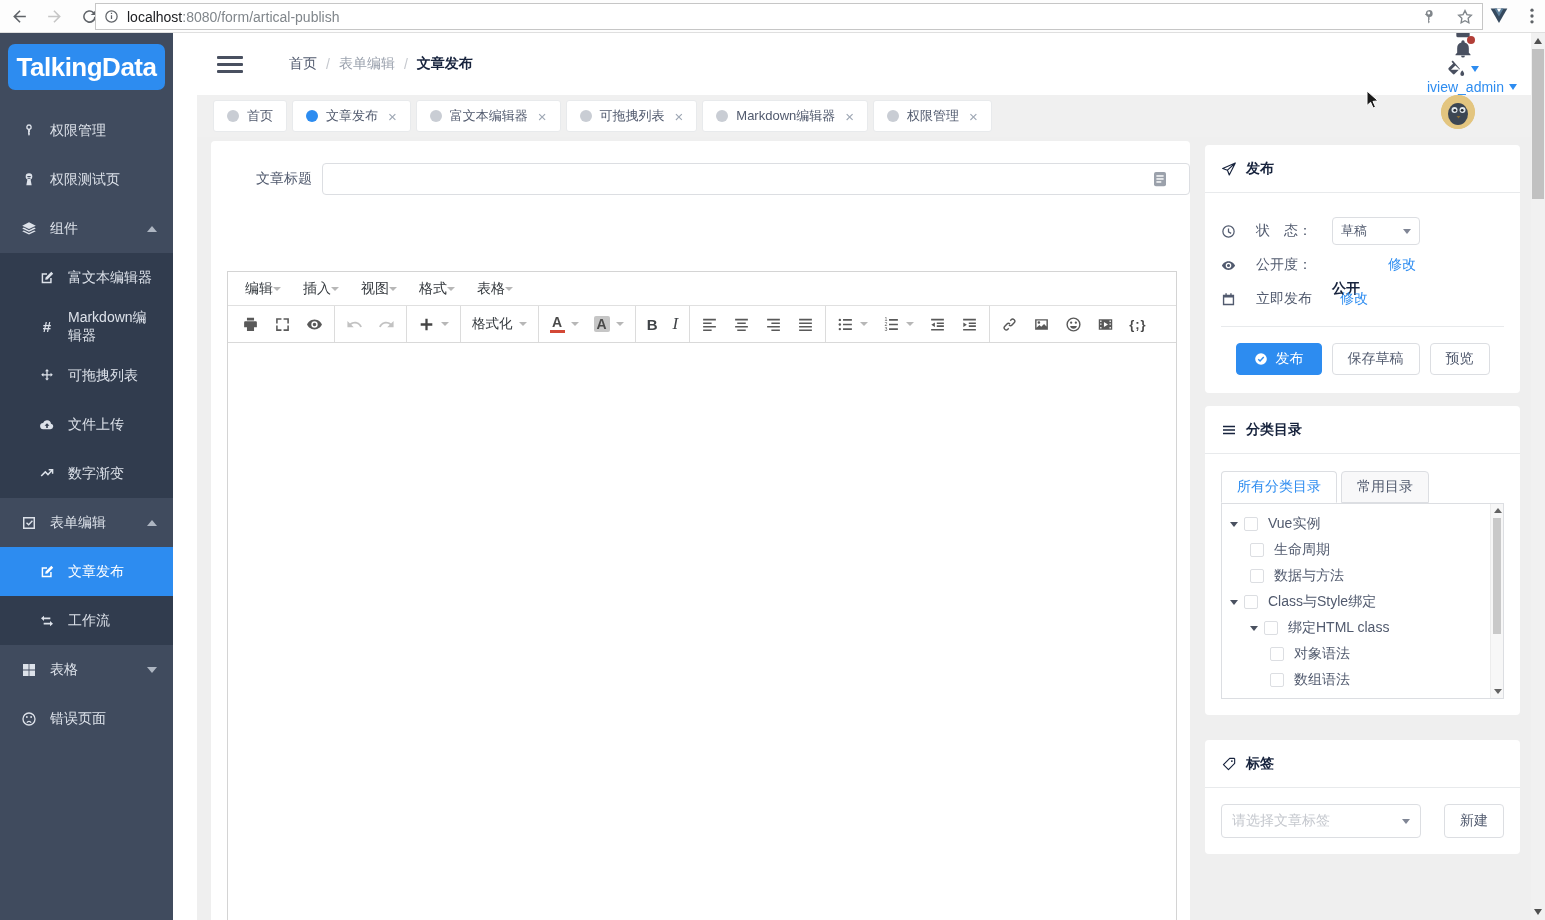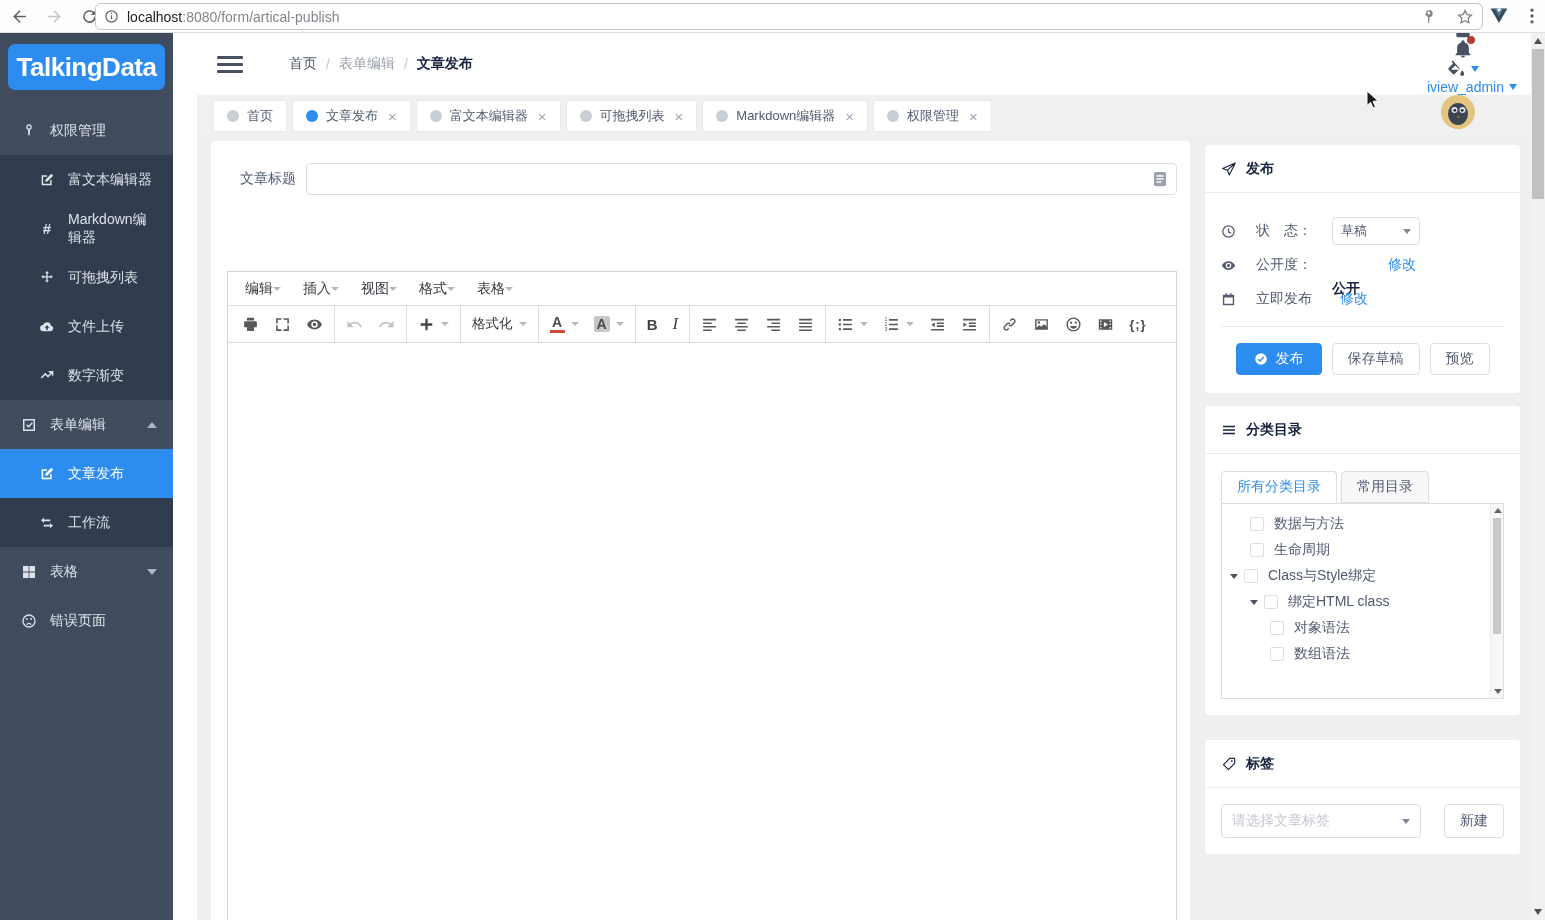--- a/index.html
+++ b/index.html
@@ -2,21 +2,21 @@
 <html><head>
 <meta charset="utf-8">
 <style>
   * { box-sizing: border-box; margin: 0; padding: 0; }
   html,body { width:1545px; height:920px; overflow:hidden; font-family:"Liberation Sans",sans-serif; background:#fff; }
   svg { display:block; }
 
   
   .chrome { position:absolute; left:0; top:0; width:1545px; height:33px; background:#fdfdfd; border-bottom:1px solid #dfdfdf; z-index:20; }
   .nav-ic { position:absolute; top:7px; width:19px; height:19px; }
-  .omnibox { position:absolute; left:95px; top:3px; height:27px; width:1388px; border:1px solid #c6c6c6; border-radius:6px; background:#fff; display:flex; align-items:center; padding:0 8px; }
+  .omnibox { position:absolute; left:95px; top:3px; height:27px; width:1388px; border:1px solid #c6c6c6; border-radius:0; background:#fff; display:flex; align-items:center; padding:0 8px; }
   .omni-url { font-size:14px; margin-left:8px; flex:1; white-space:nowrap; overflow:hidden; }
   .omni-host { color:#202124; }
   .omni-path { color:#80868b; }
   .chrome-right-ic { position:absolute; top:6px; width:20px; height:20px; }
 
   
   .sidebar { position:absolute; left:0; top:33px; width:173px; bottom:0; background:#404b5e; z-index:10; }
   .logo-box { margin:11px 8px 16px; height:46px; background:#2d8cf0; border-radius:7px; display:flex; align-items:center; justify-content:center; color:#fff; font-weight:bold; font-size:26px; letter-spacing:-0.5px; }
   .menu-item { height:49px; display:flex; align-items:center; padding:0 16px 0 21px; color:#dde2ea; font-size:14px; cursor:pointer; }
   .menu-item .mi-ic { width:16px; height:16px; flex:0 0 16px; display:flex; align-items:center; justify-content:center; }
@@ -49,21 +49,21 @@
   .tagsnav { position:absolute; left:197px; top:95px; width:1334px; height:42px; background:#f0f0f0; display:flex; align-items:center; padding-left:16px; gap:5px; z-index:4; }
   .tag-tab { height:32px; background:#fff; border:1px solid #e8eaec; border-radius:3px; display:flex; align-items:center; padding:0 13px; font-size:13px; color:#515a6e; cursor:pointer; }
   .tab-dot { width:12px; height:12px; border-radius:50%; background:#c9cdd4; margin-right:8px; }
   .tab-dot.on { background:#2d8cf0; }
   .tab-x { margin-left:10px; color:#9ea7b4; font-size:15px; line-height:1; cursor:pointer; }
 
   
   .content { position:absolute; left:197px; top:137px; width:1334px; bottom:0; background:#efefef; overflow:hidden; }
   .main-card { position:absolute; left:14px; top:4px; width:979px; bottom:-6px; background:#fff; border-radius:4px 4px 0 0; }
   .title-row { position:absolute; left:0; top:22px; width:100%; height:32px; display:flex; align-items:center; }
-  .title-label { margin-left:29px; width:58px; font-size:14px; color:#515a6e; }
+  .title-label { margin-left:45px; width:58px; font-size:14px; color:#515a6e; }
   .title-input { margin-left:8px; width:871px; height:32px; border:1px solid #dcdee2; border-radius:4px; padding:0 34px 0 10px; font-size:14px; color:#17233d; outline:none; font-family:inherit; }
   .title-ic { position:absolute; right:21px; top:7px; width:18px; height:18px; cursor:pointer; }
 
   
   .editor { position:absolute; left:16px; right:13px; top:130px; bottom:0; border:1px solid #d4d4d4; border-bottom:none; display:flex; flex-direction:column; background:#fff; }
   .menubar { height:34px; display:flex; align-items:center; padding-left:6px; border-bottom:1px solid #e0e0e0; }
   .ed-menu { padding:0 11px; height:100%; display:flex; align-items:center; font-size:14px; color:#34393e; cursor:pointer; }
   .ed-caret { width:0; height:0; border-left:4px solid transparent; border-right:4px solid transparent; border-top:4.5px solid #b7b7b7; }
   .toolbar { height:37px; display:flex; align-items:stretch; border-bottom:1px solid #d9d9d9; padding-left:3px; }
   .tb-group { display:flex; align-items:center; gap:15px; padding:0 11px; border-right:1px solid #dcdcdc; }
@@ -173,21 +173,38 @@
   <div class="menu-item">
     <span class="mi-ic">
         <svg viewBox="0 0 24 24">
           <path d="M12 2a4.3 4.3 0 0 0-1.4 8.36V16l-1 1.2L12 20l2.4-2.8-1-1.2.8-1v-1.84? z" opacity="0"></path>
           <path d="M12 2a4.3 4.3 0 0 0-1.4 8.36V17l1.4 2.6 1.4-2.6v-1.2l-1-1 1-1v-3.44A4.3 4.3 0 0 0 12 2zm0 2.1a2.2 2.2 0 1 1-2.2 2.2A2.2 2.2 0 0 1 12 4.1z"></path>
         </svg>
       </span>
     <span class="mi-label">权限管理</span>
   </div>
 
-
+  <div class="menu-item">
+    <span class="mi-ic">
+        <svg viewBox="0 0 24 24">
+          <path d="M12 2a5 5 0 0 0-5 5c0 1.9 1 3.5 2.6 4.3L8 20h8l-1.6-8.7A5 5 0 0 0 17 7a5 5 0 0 0-5-5zm-2.5 4h5v1.4h-5zm.4 2.6h4.2V10H9.9z"></path>
+        </svg>
+      </span>
+    <span class="mi-label">权限测试页</span>
+  </div>
+
+  <div class="menu-item">
+    <span class="mi-ic">
+        <svg viewBox="0 0 24 24">
+          <path d="M12 2 1.8 7 12 12 22.2 7zM4.3 9.9 1.8 11.2 12 16.2l10.2-5-2.5-1.3L12 13.7zM4.3 14.1l-2.5 1.3L12 20.4l10.2-5-2.5-1.3L12 17.9z"></path>
+        </svg>
+      </span>
+    <span class="mi-label">组件</span>
+    <span class="m-caret up"></span>
+  </div>
 
   <div class="submenu">
     <div class="menu-item">
       <span class="mi-ic">
           <svg viewBox="0 0 24 24">
             <path d="M4 5v15h15v-8h-2.2v5.8H6.2V7.2H12V5zm14.5-2.3 2.8 2.8-8.6 8.6-3.4.6.6-3.4z"></path>
           </svg>
         </span>
       <span class="mi-label">富文本编辑器</span>
     </div>
@@ -608,27 +625,32 @@
       </div>
       <div class="cat-tabs">
         <div class="cat-tab active">
             <span>所有分类目录</span>
           </div>
         <div class="cat-tab">
             <span>常用目录</span>
           </div>
       </div>
       <div class="tree-box">
+        <div class="tree-row lv0">
+            <span class="t-caret"></span>
+            <span class="t-cb"></span>
+            <span>Vue实例</span>
+          </div>
+        <div class="tree-row lv1">
+            <span class="t-cb"></span>
+            <span>生命周期</span>
+          </div>
         <div class="tree-row lv1">
             <span class="t-cb"></span>
             <span>数据与方法</span>
-          </div>
-        <div class="tree-row lv1">
-            <span class="t-cb"></span>
-            <span>生命周期</span>
           </div>
         <div class="tree-row lv0">
             <span class="t-caret"></span>
             <span class="t-cb"></span>
             <span>Class与Style绑定</span>
           </div>
         <div class="tree-row lv1">
             <span class="t-caret"></span>
             <span class="t-cb"></span>
             <span>绑定HTML class</span>

